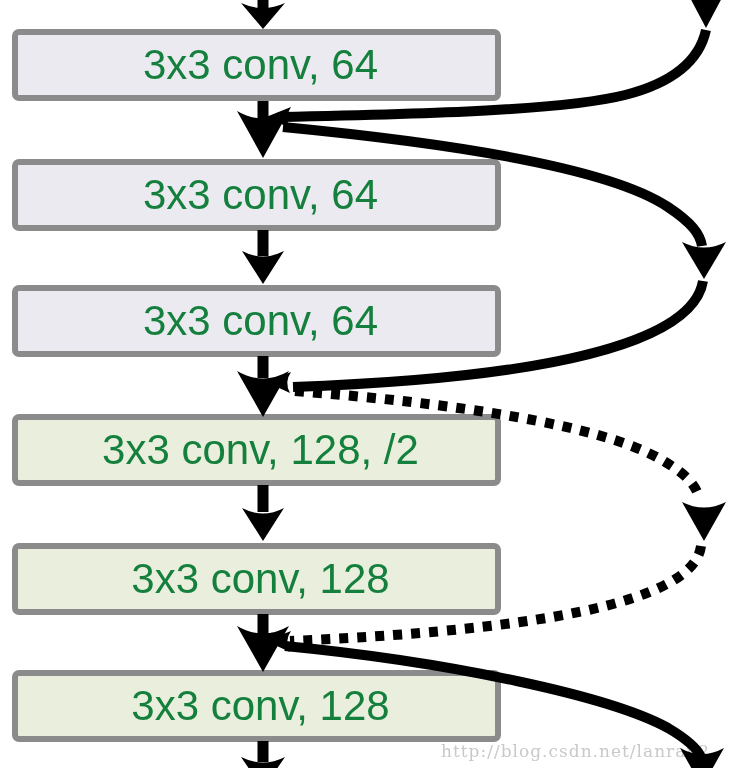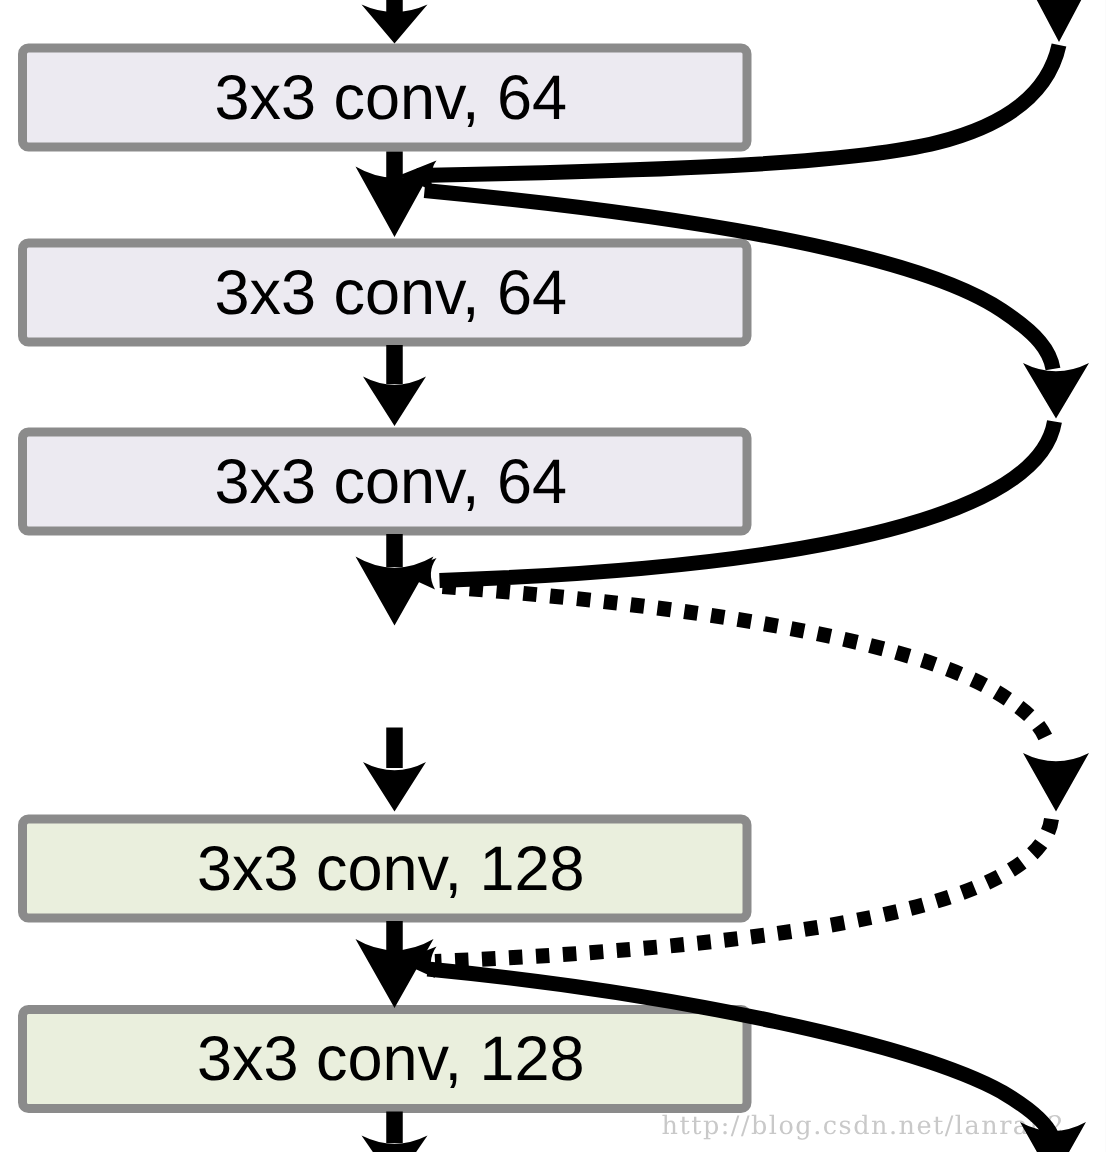--- a/index.html
+++ b/index.html
@@ -21,21 +21,21 @@
   .conv-box{
     position:absolute;
     left:12px;width:489px;height:72px;
     box-sizing:border-box;
     border:6px solid var(--box-border);
     border-radius:7px;
     display:flex;align-items:center;justify-content:center;
   }
   .conv-box .label{
     font-size:42px;
-    color:#000000;
+    color:#15803d;
     letter-spacing:0px;
     white-space:nowrap;
     transform:translateX(4px);
   }
   .fill-64{background:var(--conv64);}
   .fill-128{background:var(--conv128);}
   .b1{top:29px;}
   .b2{top:159px;}
   .b3{top:285px;}
   .b4{top:414px;}
@@ -67,20 +67,23 @@
 <div class="stage">
 
   <div class="conv-box fill-64 b1">
     <span class="label">3x3 conv, 64</span>
   </div>
   <div class="conv-box fill-64 b2">
     <span class="label">3x3 conv, 64</span>
   </div>
   <div class="conv-box fill-64 b3">
     <span class="label">3x3 conv, 64</span>
+  </div>
+  <div class="conv-box fill-128 b4">
+    <span class="label">3x3 conv, 128, /2</span>
   </div>
   <div class="conv-box fill-128 b5">
     <span class="label">3x3 conv, 128</span>
   </div>
   <div class="conv-box fill-128 b6">
     <span class="label">3x3 conv, 128</span>
   </div>
 
   <div class="watermark">http://blog.csdn.net/lanran2</div>
 

